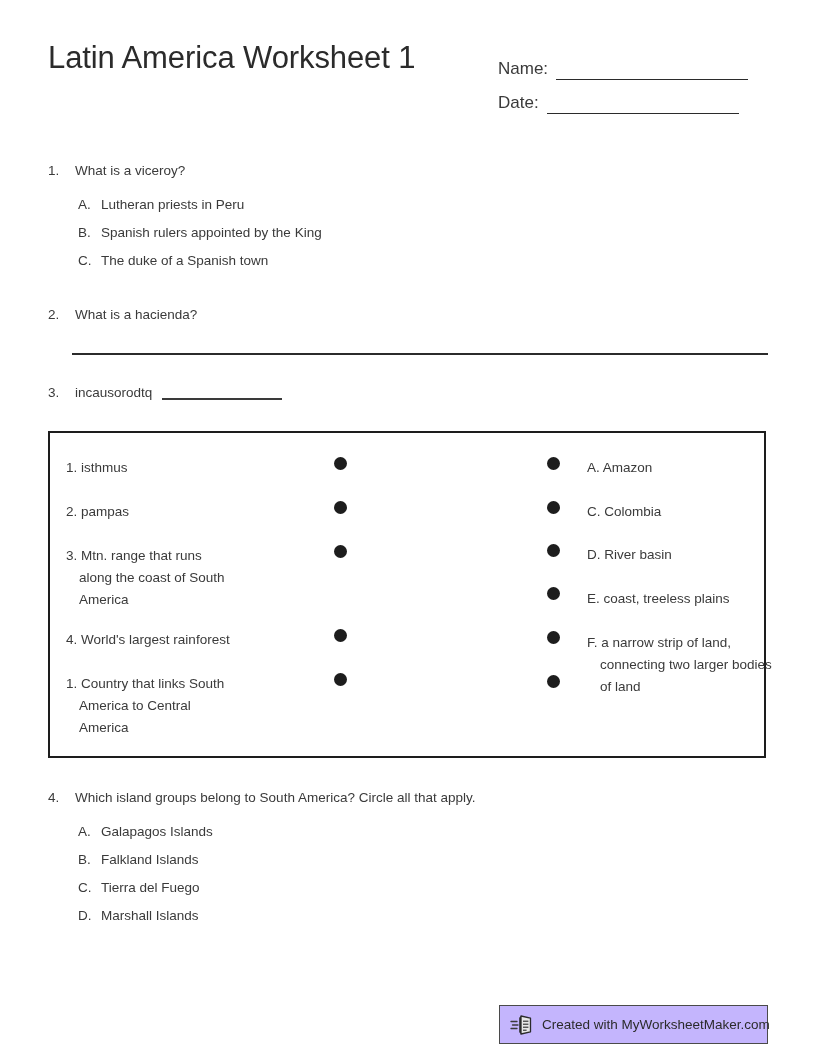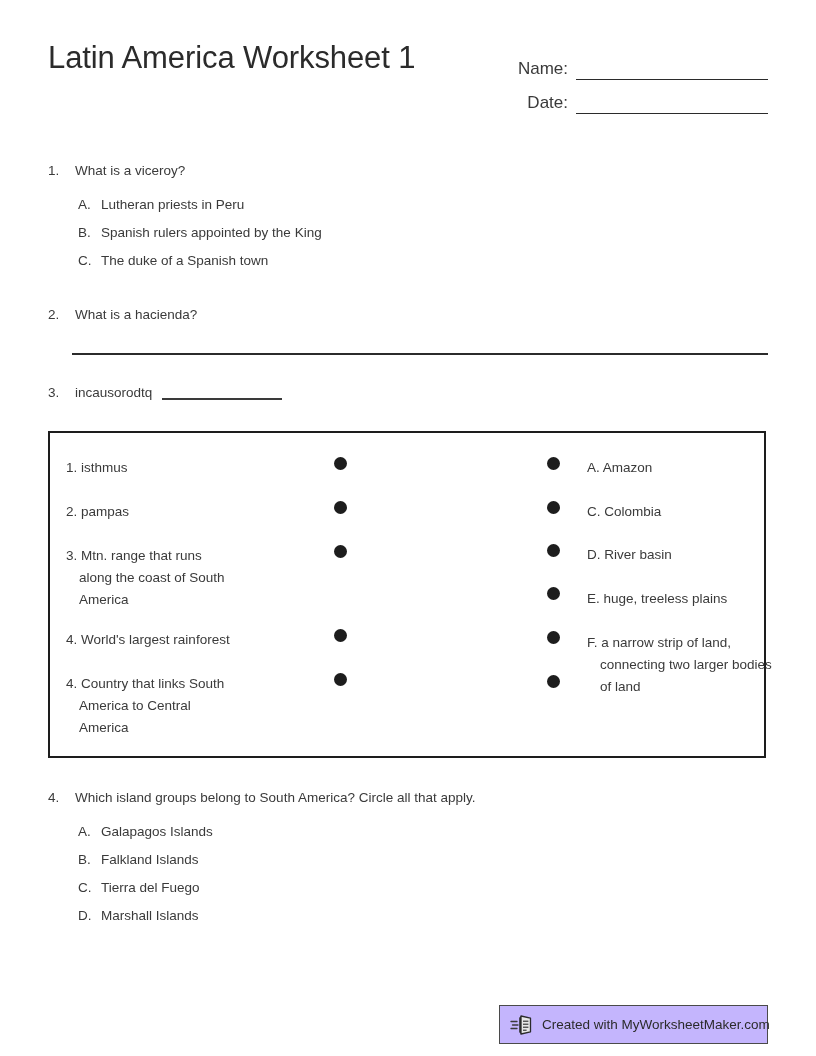--- a/index.html
+++ b/index.html
@@ -42,21 +42,21 @@
   }
   .namedate {
     position: absolute;
     right: 0;
     top: 6px;
     width: 270px;
   }
   .nd-row {
     display: flex;
     align-items: flex-end;
-    justify-content: flex-end;
+    justify-content: flex-start;
     height: 34px;
   }
   .nd-label {
     font-size: 17px;
     color: #3a3a3a;
     padding-right: 8px;
     white-space: nowrap;
     line-height: 22px;
   }
   .nd-line {
@@ -289,21 +289,21 @@
         </div>
         <div class="m-item" style="height:84px;">
           <span class="m-lines">3. Mtn. range that runs</span>
           <span class="m-sub">along the coast of South</span>
           <span class="m-sub">America</span>
         </div>
         <div class="m-item" style="height:44px;">
           <span class="m-lines">4. World's largest rainforest</span>
         </div>
         <div class="m-item" style="height:70px;">
-          <span class="m-lines">4. Country that links South</span>
+          <span class="m-lines">1. Country that links South</span>
           <span class="m-sub">America to Central</span>
           <span class="m-sub">America</span>
         </div>
       </div>
 
       <div class="match-dots-left">
         <div class="dot-slot" style="height:44px;">
             <span class="dot"></span>
           </div>
         <div class="dot-slot" style="height:44px;">
@@ -345,21 +345,21 @@
         <div class="m-item" style="height:44px;">
           <span class="m-lines">A. Amazon</span>
         </div>
         <div class="m-item" style="height:43px;">
           <span class="m-lines">C. Colombia</span>
         </div>
         <div class="m-item" style="height:44px;">
           <span class="m-lines">D. River basin</span>
         </div>
         <div class="m-item" style="height:44px;">
-          <span class="m-lines">E. huge, treeless plains</span>
+          <span class="m-lines">E. coast, treeless plains</span>
         </div>
         <div class="m-item" style="height:70px;">
           <span class="m-lines">F. a narrow strip of land,</span>
           <span class="m-sub">connecting two larger bodies</span>
           <span class="m-sub">of land</span>
         </div>
       </div>
 
     </div>
   </div>

